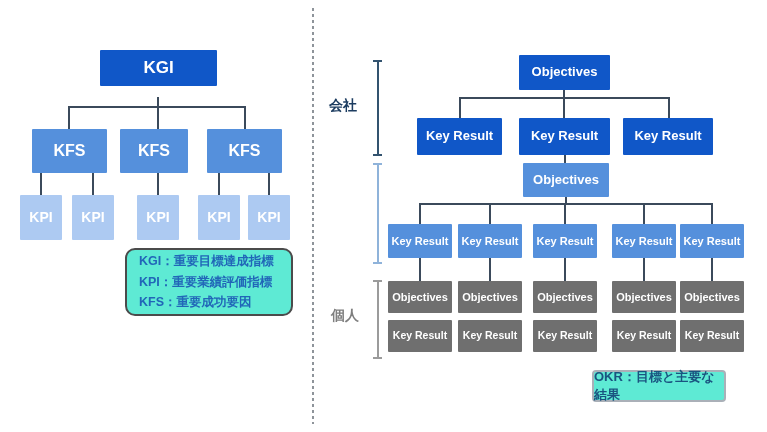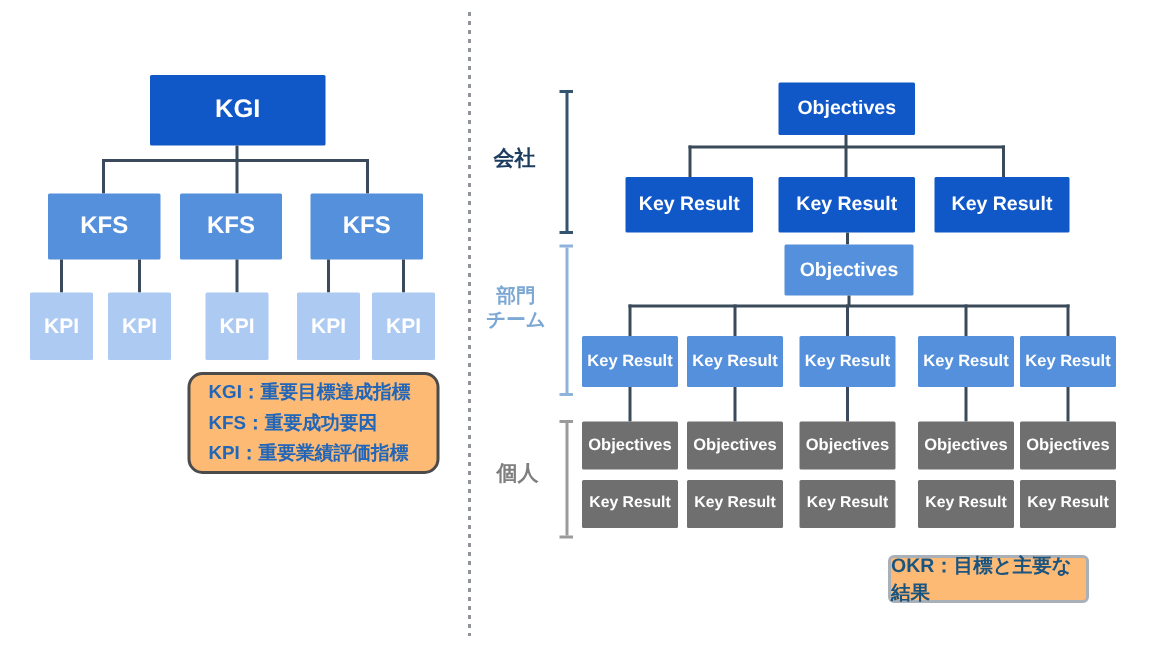--- a/index.html
+++ b/index.html
@@ -20,39 +20,39 @@
     position:absolute;left:312px;top:8px;width:2px;height:416px;
     background:repeating-linear-gradient(to bottom,#8e949a 0 3px,transparent 3px 6px);
   }
   .bracket{position:absolute;width:9px;border-top:2px solid;border-bottom:2px solid;}
   .bracket::before{
     content:'';position:absolute;left:50%;top:0;bottom:0;width:2px;
     background:currentColor;transform:translateX(-50%);
   }
   .group-label{position:absolute;font-weight:700;text-align:center;line-height:1.25;}
   .legend{
-    position:absolute;background:#fdba74;box-sizing:border-box;
+    position:absolute;background:#5eead4;box-sizing:border-box;
     display:flex;flex-direction:column;justify-content:center;
   }
   .legend-left{
     border:2px solid #4b4b4b;border-radius:10px;
     padding:6px 12px;gap:2px;
     color:#2166b8;font-weight:700;font-size:12.5px;line-height:1.5;
   }
   .legend-right{
     border:2px solid #aab0b8;border-radius:4px;
     align-items:center;color:#1a5480;font-weight:700;font-size:13px;
   }
 </style>
 </head>
 <body>
 
 <div class="canvas">
 
-  <div class="box dark" style="left:100px;top:50px;width:117px;height:47px;font-size:17px">KGI</div>
+  <div class="box dark" style="left:100px;top:50px;width:117px;height:36px;font-size:17px">KGI</div>
 
   <div class="line" style="left:157px;top:97px;width:2px;height:10px"></div>
   <div class="line" style="left:68px;top:106px;width:178px;height:2px"></div>
   <div class="line" style="left:68px;top:106px;width:2px;height:23px"></div>
   <div class="line" style="left:157px;top:106px;width:2px;height:23px"></div>
   <div class="line" style="left:244px;top:106px;width:2px;height:23px"></div>
 
   <div class="box medium" style="left:32px;top:129px;width:75px;height:44px;font-size:16px">KFS</div>
   <div class="box medium" style="left:120px;top:129px;width:68px;height:44px;font-size:16px">KFS</div>
   <div class="box medium" style="left:207px;top:129px;width:75px;height:44px;font-size:16px">KFS</div>
@@ -64,34 +64,30 @@
   <div class="line" style="left:268px;top:173px;width:2px;height:22px"></div>
 
   <div class="box light" style="left:20px;top:195px;width:42px;height:45px;font-size:14px">KPI</div>
   <div class="box light" style="left:72px;top:195px;width:42px;height:45px;font-size:14px">KPI</div>
   <div class="box light" style="left:137px;top:195px;width:42px;height:45px;font-size:14px">KPI</div>
   <div class="box light" style="left:198px;top:195px;width:42px;height:45px;font-size:14px">KPI</div>
   <div class="box light" style="left:248px;top:195px;width:42px;height:45px;font-size:14px">KPI</div>
 
   <div class="legend legend-left" style="left:125px;top:248px;width:168px;height:68px">
     <div>KGI：重要目標達成指標</div>
+    <div>KPI：重要業績評価指標</div>
     <div>KFS：重要成功要因</div>
-    <div>KPI：重要業績評価指標</div>
   </div>
 
   <div class="divider"></div>
 
   <div class="bracket" style="left:373px;top:60px;height:92px;color:#33536f"></div>
   <div class="group-label" style="left:325px;top:97px;width:36px;font-size:14px;color:#1c3c60">会社</div>
 
   <div class="bracket" style="left:373px;top:163px;height:97px;color:#8fb3da"></div>
-  <div class="group-label" style="left:318px;top:189px;width:52px;font-size:13px;color:#7da8d4">
-    <div>部門</div>
-    <div>チーム</div>
-  </div>
 
   <div class="bracket" style="left:373px;top:280px;height:75px;color:#9b9b9b"></div>
   <div class="group-label" style="left:327px;top:307px;width:36px;font-size:14px;color:#7f7f7f">個人</div>
 
   <div class="box dark" style="left:519px;top:55px;width:91px;height:35px;font-size:13px">Objectives</div>
 
   <div class="line" style="left:563px;top:90px;width:2px;height:8px"></div>
   <div class="line" style="left:459px;top:97px;width:211px;height:2px"></div>
   <div class="line" style="left:459px;top:97px;width:2px;height:21px"></div>
   <div class="line" style="left:563px;top:97px;width:2px;height:21px"></div>

